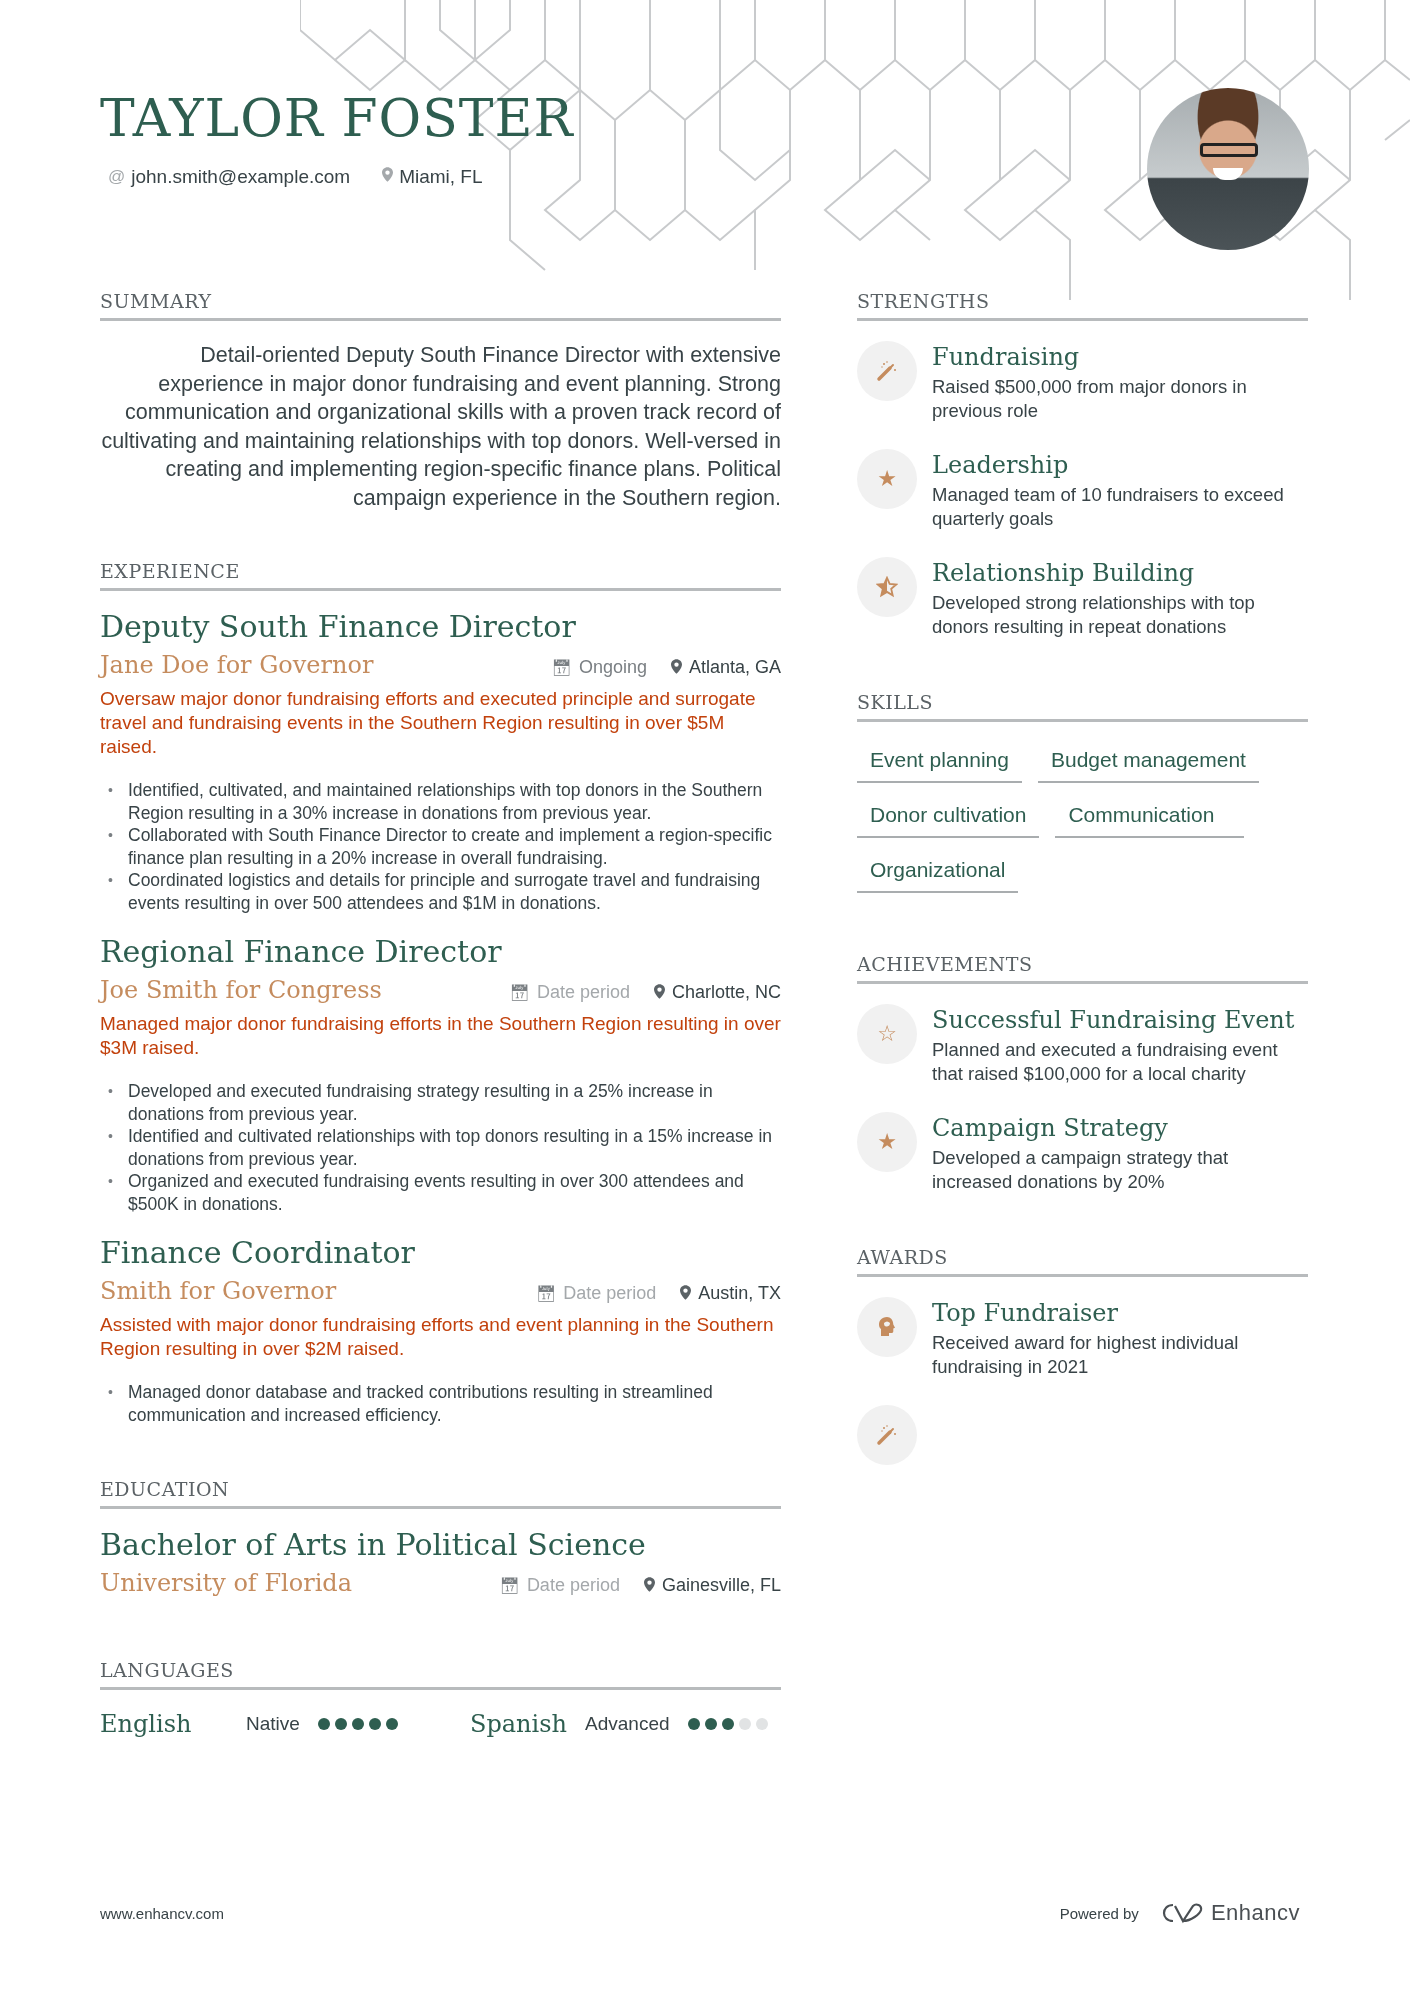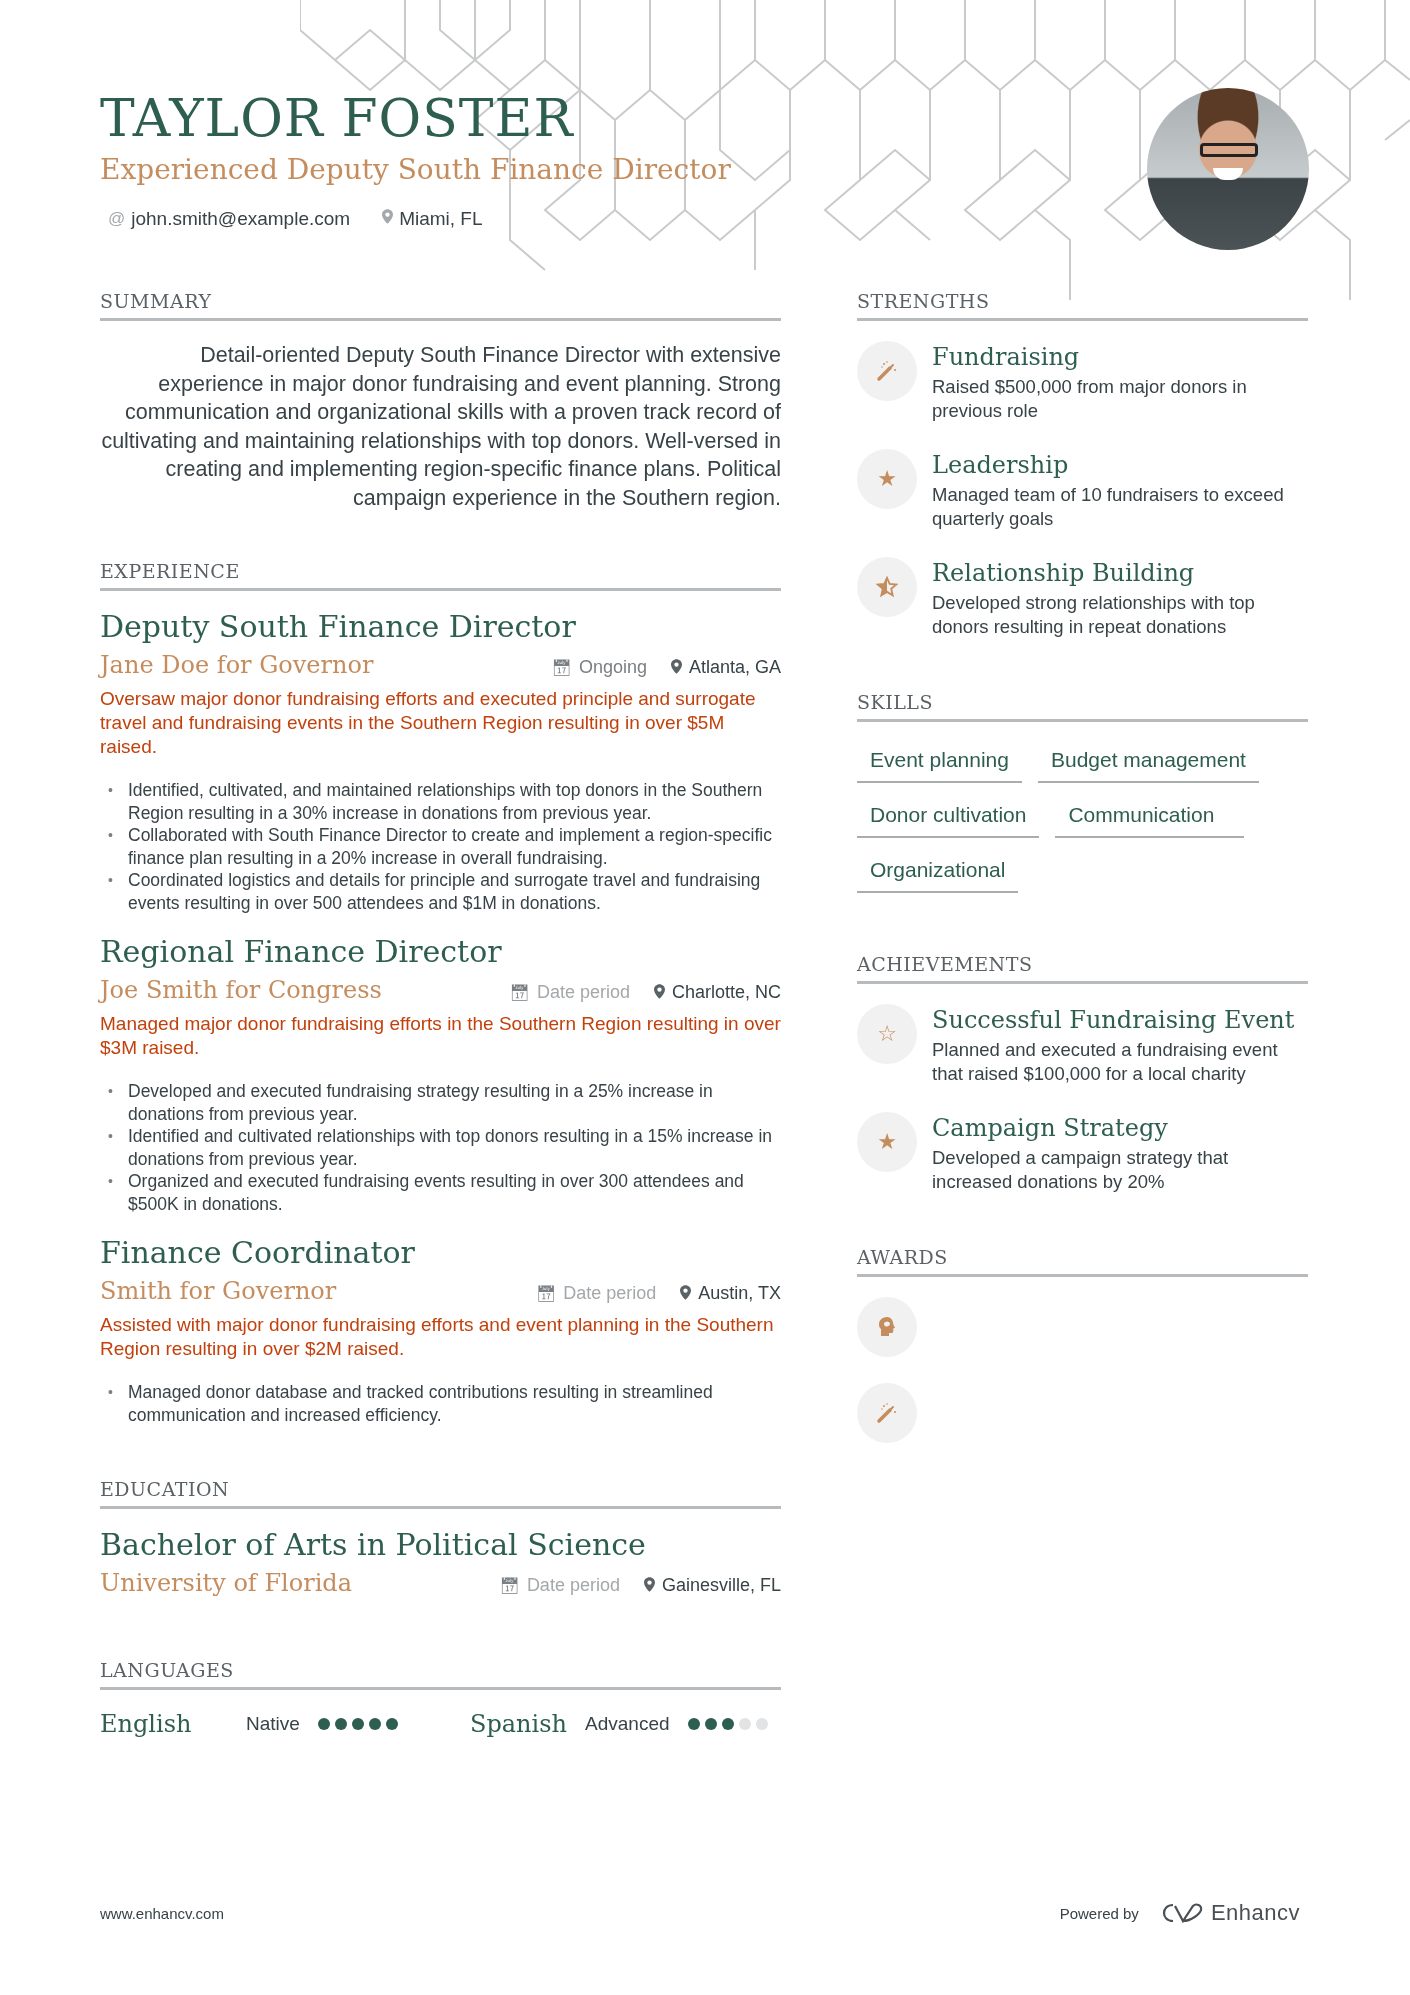--- a/index.html
+++ b/index.html
@@ -82,21 +82,20 @@
   <path d="M420 90 L420 150 L455 180 L490 150 M560 90 L595 60 L630 90 L665 60 L665 0 M595 60 L595 0"></path>
   <path d="M630 90 L630 180 L595 210 M665 60 L700 90 L735 60 L735 0 M700 90 L700 180 L665 210 L700 240 L735 210 L770 240 L770 300"></path>
   <path d="M735 60 L770 90 L805 60 L840 90 L875 60 L875 0 M805 60 L805 0 M770 90 L770 180 L735 210 M840 90 L840 180 L805 210 L840 240 L875 210"></path>
   <path d="M875 60 L910 90 L945 60 L980 90 L1015 60 L1015 0 M945 60 L945 0 M910 90 L910 180 L875 210 M980 90 L980 180 L945 210 L980 240 L1015 210 L1050 240 L1050 300"></path>
   <path d="M1015 60 L1050 90 L1085 60 L1110 80 M1085 60 L1085 0 M1050 90 L1050 180 L1015 210 M1085 140 L1110 120"></path>
   <path d="M560 180 L595 150 L630 180 M700 180 L735 150 L770 180 M840 180 L875 150 L910 180 M980 180 L1015 150 L1050 180"></path>
 </svg>
 
 <div class="header">
   <div class="name">TAYLOR FOSTER</div>
-  <div class="title">Experienced Deputy South Finance Director</div>
   <div class="contact">
     <div class="item">
       <span class="ico">@</span>
       <span>john.smith@example.com</span>
     </div>
     <div class="item">
       <span class="ico">
         <svg width="11" height="15" viewBox="0 0 12 16">
             <path d="M6 0C2.7 0 0 2.6 0 5.9 0 10.3 6 16 6 16s6-5.7 6-10.1C12 2.6 9.3 0 6 0zm0 8.3A2.4 2.4 0 1 1 6 3.5a2.4 2.4 0 0 1 0 4.8z" fill="#a4a8ab"></path>
           </svg>
@@ -323,20 +322,24 @@
 
   <section style="margin-top:52px">
     <div class="section-title">AWARDS</div>
 
     <div class="feat">
       <div class="feat-ico">
         <svg width="22" height="24" viewBox="0 0 22 24">
             <path d="M11 2 C5.5 2 3 6 3 9.5 c0 2 .8 3.5 2 4.6 V21 h8 v-3 h2.5 c1 0 1.8-.8 1.8-1.8 V13.5 l1.7-.7 -1.7-3.3 C17.3 5 14.5 2 11 2z" fill="#c58c5e"></path>
             <path d="M8 8 q3 -3 6 0 q0 3 -3 3.5 q-3 .5 -3 -3.5z" fill="#f1f1f1"></path>
           </svg>
+      </div>
+      <div class="feat-body">
+        <div class="feat-title">Top Fundraiser</div>
+        <div class="feat-desc">Received award for highest individual fundraising in 2021</div>
       </div>
     </div>
 
     <div class="feat" style="margin-top:26px">
       <div class="feat-ico">
         <svg width="24" height="24" viewBox="0 0 24 24">
             <path d="M4 20 L15 9" stroke="#c58c5e" stroke-width="3.5" stroke-linecap="round"></path>
             <path d="M15 9 L18 6" stroke="#c58c5e" stroke-width="2" stroke-linecap="round"></path>
             <circle cx="9" cy="5" r="1" fill="#c58c5e"></circle>
             <circle cx="12" cy="3" r="0.8" fill="#c58c5e"></circle>

